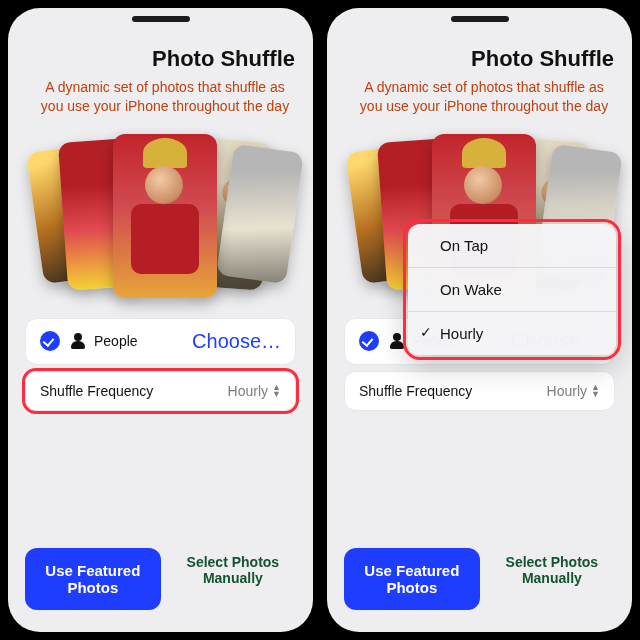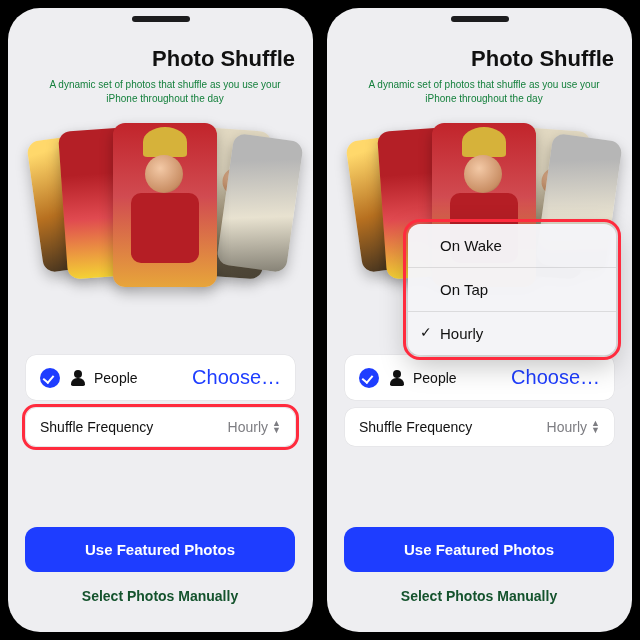--- a/index.html
+++ b/index.html
@@ -46,22 +46,22 @@
     align-items: flex-end;
   }
   .title {
     font-size: 22px;
     font-weight: 700;
     color: #111;
     text-align: center;
     margin-bottom: 6px;
   }
   .subtitle {
-    font-size: 10px;
-    color: #15803d;
+    font-size: 14px;
+    color: #c2410c;
     text-align: center;
     line-height: 1.35;
     max-width: 260px;
     margin-bottom: 14px;
   }
   .carousel {
     width: 260px;
     height: 175px;
     position: relative;
     margin-bottom: 14px;
@@ -89,21 +89,20 @@
   .pill {
     background: #fff;
     border-radius: 10px;
     width: 100%;
     padding: 11px 14px;
     display: flex;
     align-items: center;
     font-size: 14px;
     color: #111;
     box-shadow: 0 0 0 .5px rgba(0,0,0,.06);
-    margin-top: 47px;
   }
   .pill + .pill { margin-top: 8px; }
   .checkbox-on {
     width: 20px; height: 20px; border-radius: 50%;
     background: #1e3dff;
     position: relative; margin-right: 10px;
   }
   .checkbox-on::after{
     content:""; position:absolute; left:5px; top:5px;
     width:5px; height:8px; border:2px solid #fff;
@@ -120,21 +119,21 @@
     content:""; position:absolute; top:8px; left:1px;
     width:14px; height:8px; background:#111; border-radius:7px 7px 2px 2px;
   }
   .choose { margin-left:auto; color:#1e3dff; font-size:20px; }
   .freq-val { margin-left:auto; color:#7d7d82; display:flex; align-items:center; gap:4px;}
   .updown { font-size:9px; line-height:7px; color:#7d7d82; display:flex; flex-direction:column; }
   .highlight-red { outline: 3px solid #ff2b3e; outline-offset: 1px; border-radius: 10px; }
 
   .bottom {
     padding: 0 18px 22px 17px;
-    display:flex; flex-direction:column; gap:10px;
+    display:flex; gap:10px;
   }
   .btn-primary {
     background:#1e3dff; color:#fff; font-size:15px; font-weight:600;
     text-align:center; padding:14px; border-radius:12px;
   }
   .btn-secondary {
     color:#14532d; font-size:14px; font-weight:600; text-align:center; padding:6px;
   }
 
   
@@ -252,18 +251,18 @@
         </span>
       </div>
     </div>
 
     <div class="bottom">
       <div class="btn-primary">Use Featured Photos</div>
       <div class="btn-secondary">Select Photos Manually</div>
     </div>
 
     <div class="popup highlight-red">
+      <div class="popup-item">On Tap</div>
       <div class="popup-item">On Wake</div>
-      <div class="popup-item">On Tap</div>
       <div class="popup-item checked">Hourly</div>
     </div>
   </div>
 </div>
 
 </body></html>

